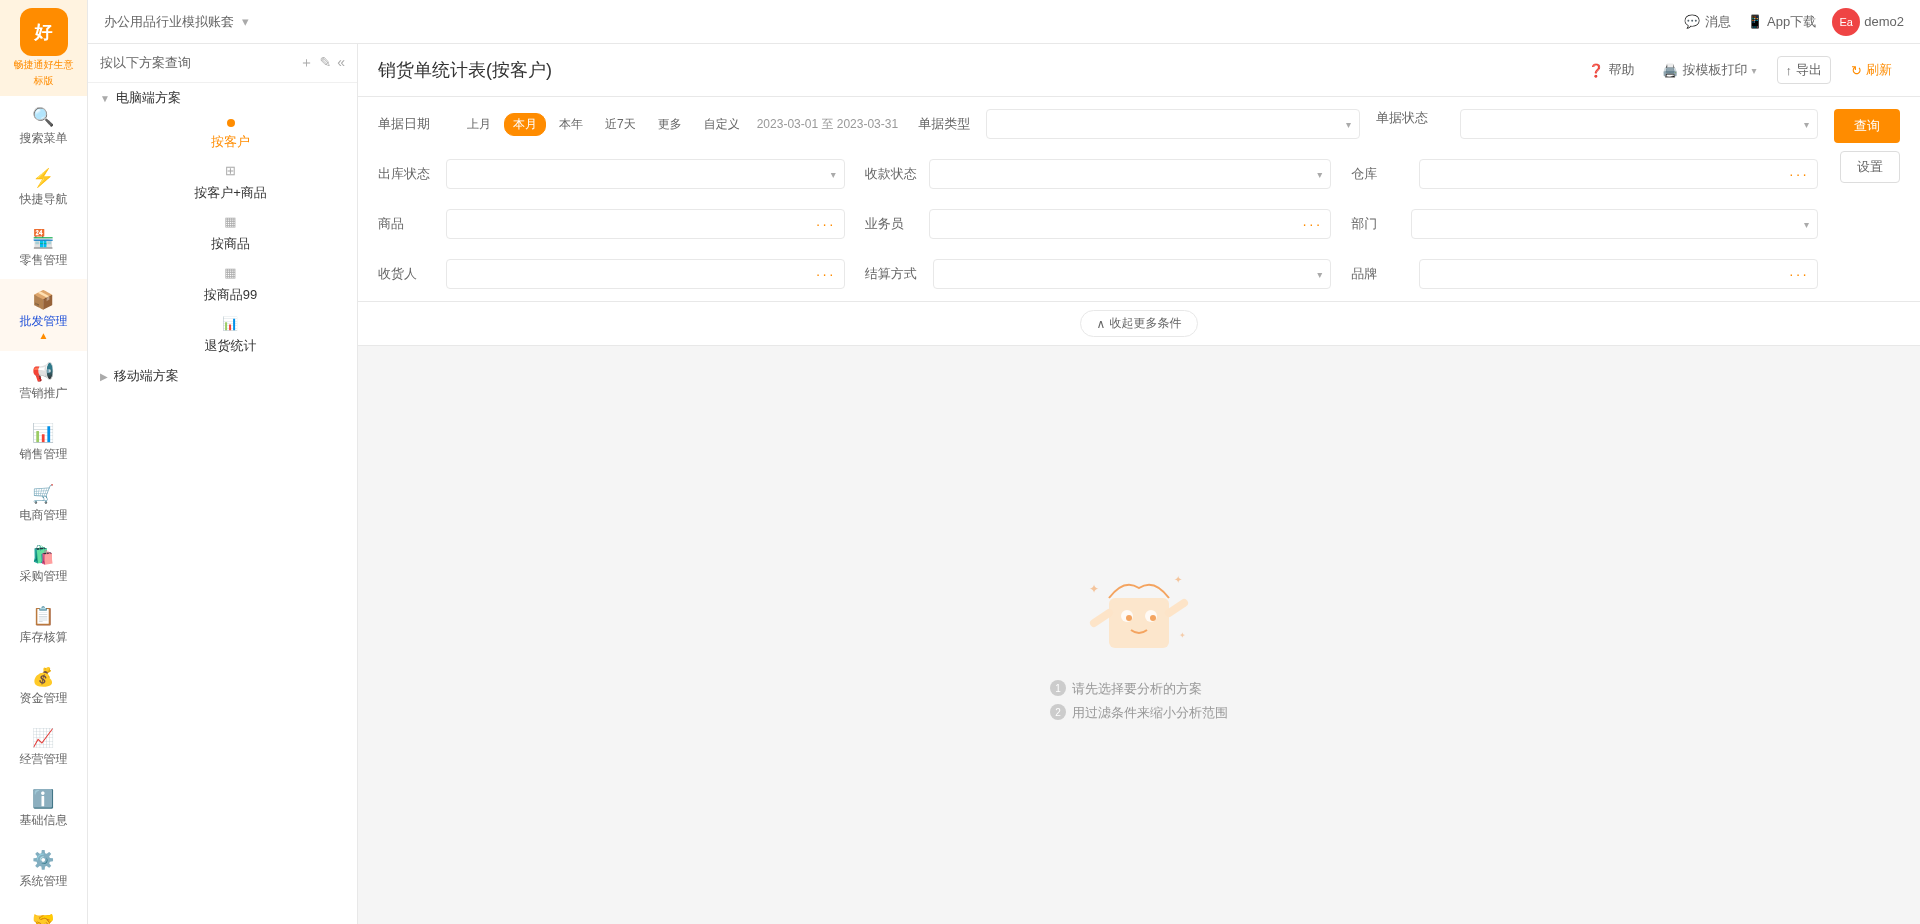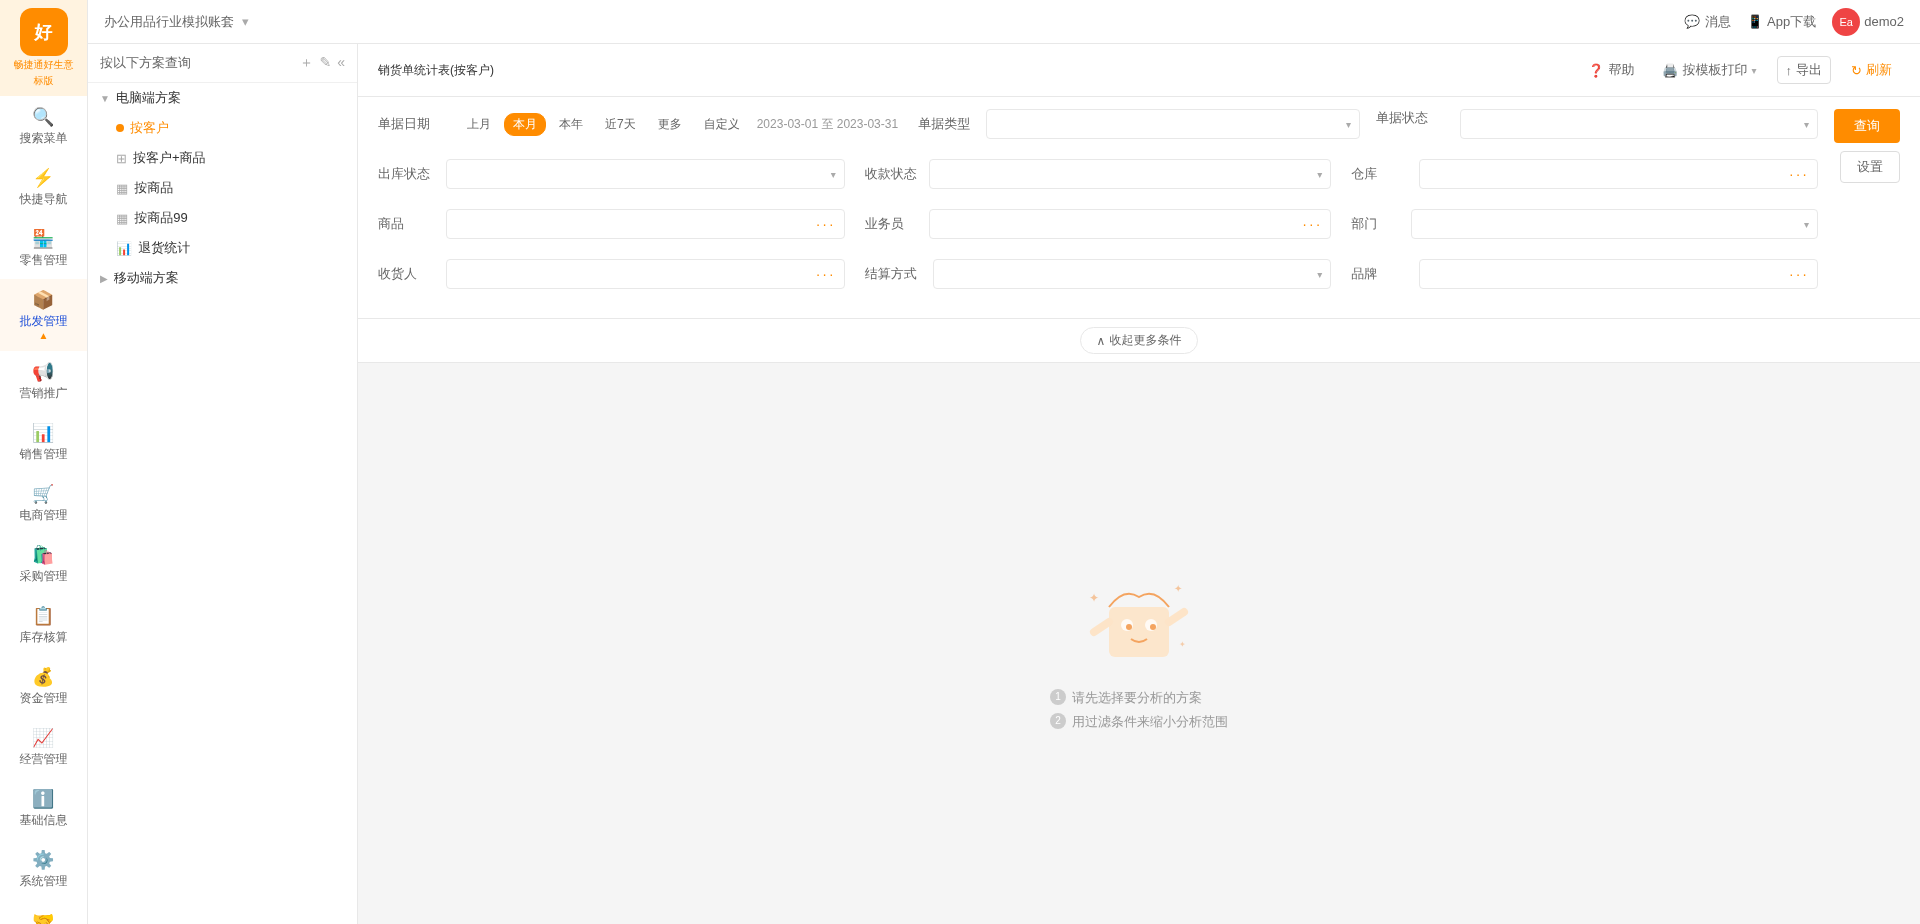--- a/index.html
+++ b/index.html
@@ -34,39 +34,39 @@
 
     
     .page-content { flex: 1; display: flex; overflow: hidden; }
 
     
     .left-panel { width: 270px; background: #fff; border-right: 1px solid #e8e8e8; flex-shrink: 0; padding: 0; overflow-y: auto; }
     .left-panel-header { padding: 10px 12px; display: flex; align-items: center; justify-content: space-between; border-bottom: 1px solid #f0f0f0; }
     .left-panel-title { font-size: 13px; color: #666; }
     .left-panel-actions { display: flex; gap: 6px; color: #aaa; }
     .left-panel-actions span { cursor: pointer; font-size: 14px; }
-    .tree-item { padding: 6px 12px; display: flex; align-items: center; gap: 6px; cursor: pointer; font-size: 13px; color: #333; }
+    .tree-item { padding: 6px 12px; display: flex; align-items: center; gap: 6px; cursor: pointer; font-size: 13px; color: #333; flex-direction: column; }
     .tree-item.active { color: #ff8c00; }
     .tree-section-title { padding: 6px 12px; font-size: 13px; color: #333; display: flex; align-items: center; gap: 6px; font-weight: 500; }
     .tree-child { padding-left: 28px; }
     .active-dot { width: 8px; height: 8px; border-radius: 50%; background: #ff8c00; flex-shrink: 0; }
 
     
     .right-content { flex: 1; display: flex; flex-direction: column; overflow: hidden; background: #f5f5f5; }
     .page-title-bar { background: #fff; padding: 12px 20px; display: flex; align-items: center; justify-content: space-between; border-bottom: 1px solid #e8e8e8; }
-    .page-title { font-size: 12px; font-weight: 500; color: #333; }
+    .page-title { font-size: 18px; font-weight: 500; color: #333; }
     .page-actions { display: flex; align-items: center; gap: 12px; color: #666; font-size: 13px; }
     .page-action-btn { display: flex; align-items: center; gap: 4px; cursor: pointer; padding: 4px 8px; border-radius: 4px; }
     .btn-export { border: 1px solid #ddd; }
     .btn-refresh { color: #ff8c00; }
 
     
     .filter-area { background: #fff; padding: 12px 20px; border-bottom: 1px solid #e8e8e8; }
     .filter-row { display: flex; align-items: center; gap: 20px; margin-bottom: 10px; }
-    .filter-row:last-child { margin-bottom: 17px; }
+    .filter-row:last-child { margin-bottom: 0; }
     .filter-label { color: #666; font-size: 13px; white-space: nowrap; min-width: 60px; flex-shrink: 0; }
     .filter-date-btns { display: flex; align-items: center; gap: 4px; }
     .date-btn { padding: 2px 8px; border-radius: 3px; cursor: pointer; font-size: 12px; color: #666; border: 1px solid transparent; }
     .date-btn.active { background: #ff8c00; color: #fff; border-color: #ff8c00; border-radius: 10px; }
     .date-range { font-size: 12px; color: #999; margin-left: 4px; }
     .filter-select { flex: 1; height: 30px; border: 1px solid #e8e8e8; border-radius: 4px; padding: 0 8px; display: flex; align-items: center; justify-content: space-between; cursor: pointer; background: #fff; min-width: 100px; }
     .filter-select .arrow { color: #aaa; font-size: 10px; }
     .filter-select .dots { color: #ff8c00; font-size: 14px; letter-spacing: 2px; }
 
     

